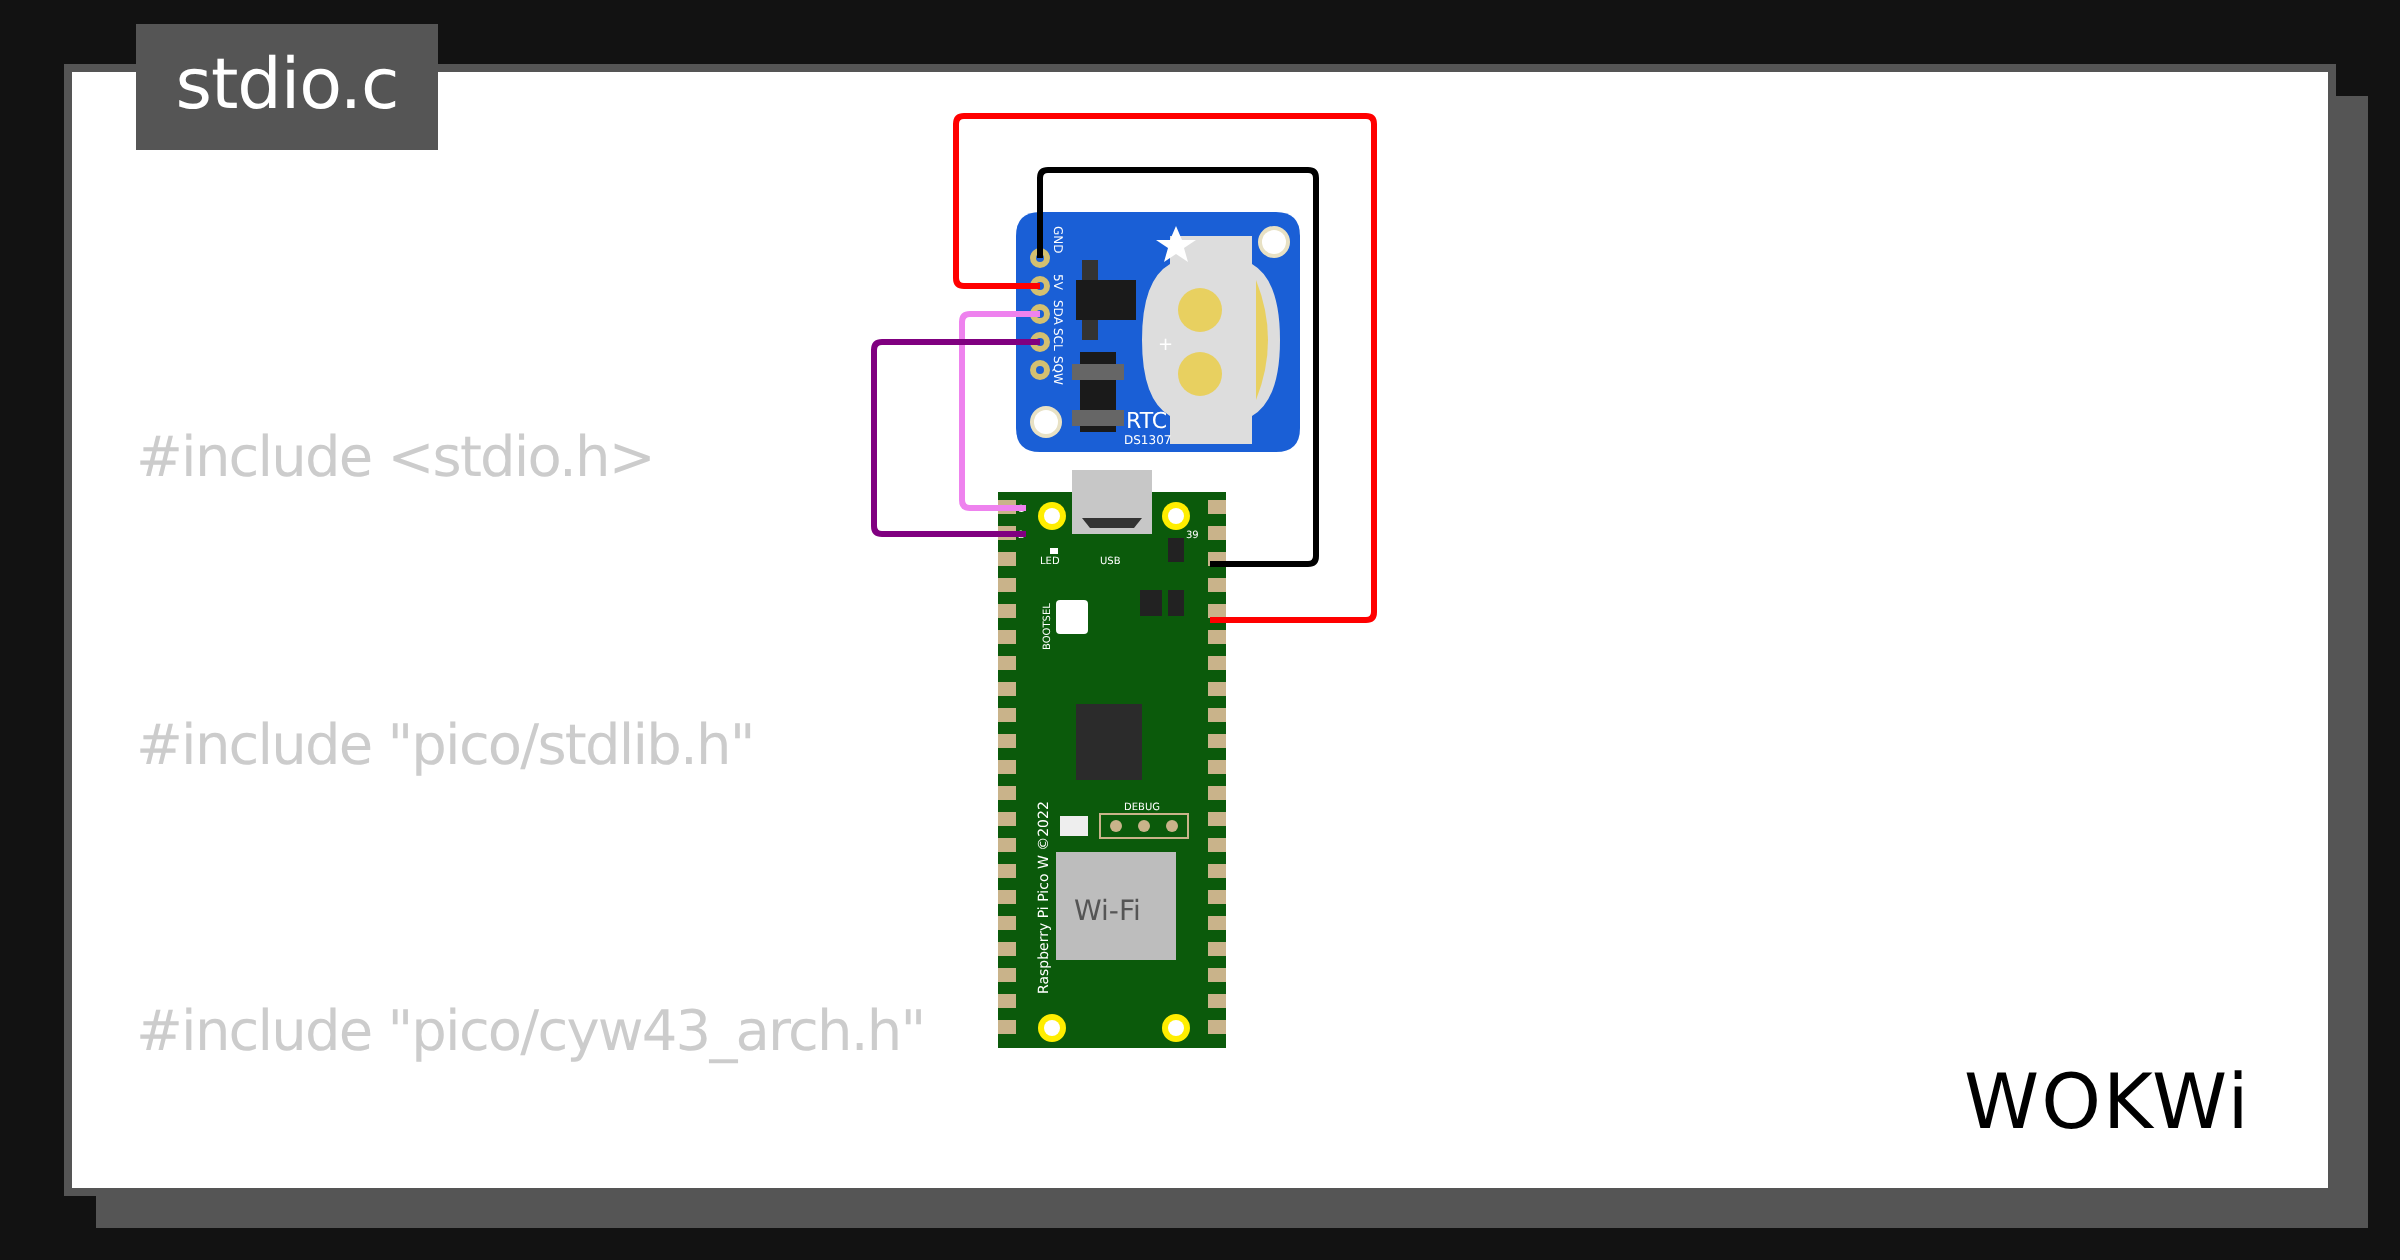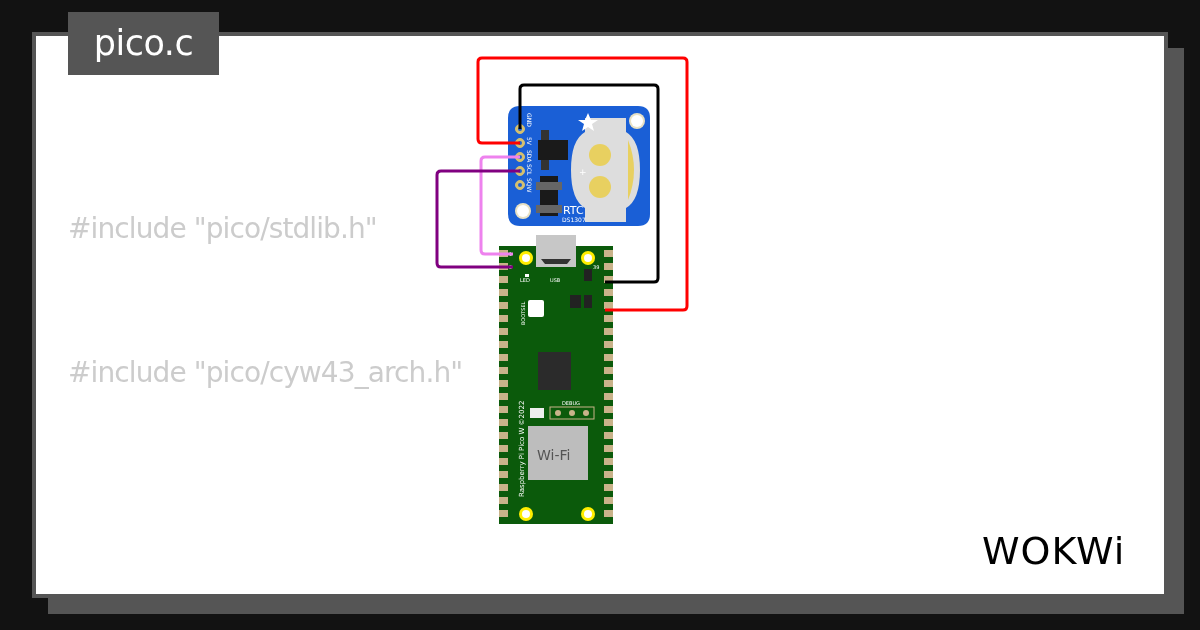--- a/index.html
+++ b/index.html
@@ -11,34 +11,35 @@
   .tab { position:absolute; left:68px; top:12px; width:151px; height:63px; background:#555555; color:#ffffff; font-size:35px; line-height:62px; text-align:center; letter-spacing:-0.5px; }
   .diagram { position:absolute; left:0; top:0; }
   .logo { position:absolute; left:978px; top:528px; }
 </style>
 </head>
 <body>
 
 <div class="shadow"></div>
 <div class="panel">
   <div class="code">
+    <div>#include &lt;stdio.h&gt;</div>
     <div>#include "pico/stdlib.h"</div>
     <div>#include "pico/cyw43_arch.h"</div>
     
     
     
     
     
     
     
     
   </div>
 </div>
 
-<div class="tab">pico.c</div>
+<div class="tab">stdio.c</div>
 
 <svg class="diagram" width="1200" height="630">
 
   <g>
     <path d="M520 106 H638 Q650 106 650 118 V214 Q650 226 638 226 H520 Q508 226 508 214 V118 Q508 106 520 106 Z" fill="#1a5fd6"></path>
     <circle cx="637" cy="121" r="8" fill="#e8e1c4"></circle>
       <circle cx="637" cy="121" r="6" fill="#fff"></circle>
     <circle cx="523" cy="211" r="8" fill="#e8e1c4"></circle>
       <circle cx="523" cy="211" r="6" fill="#fff"></circle>
 

